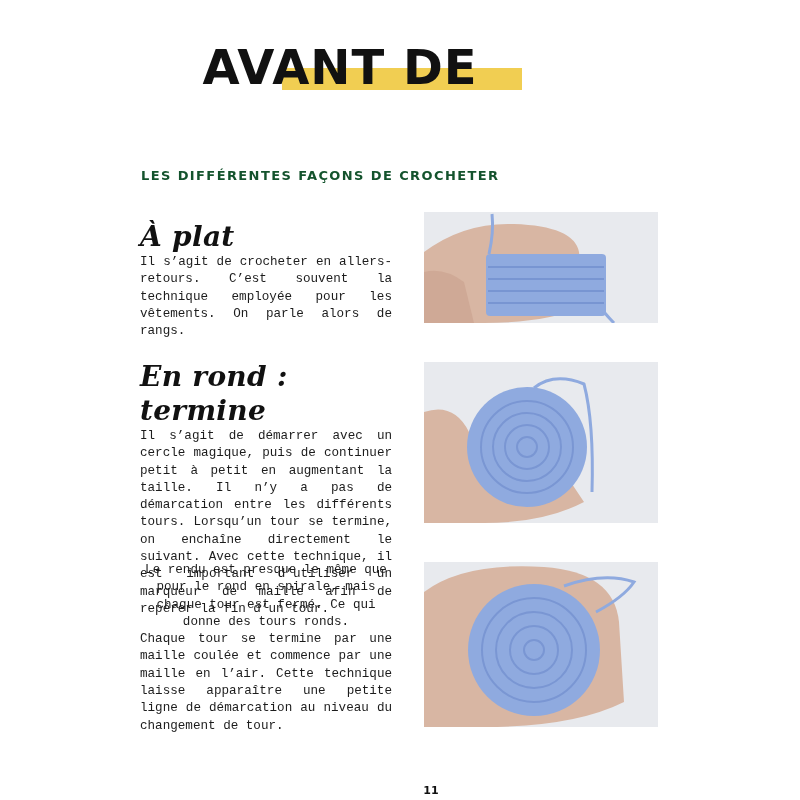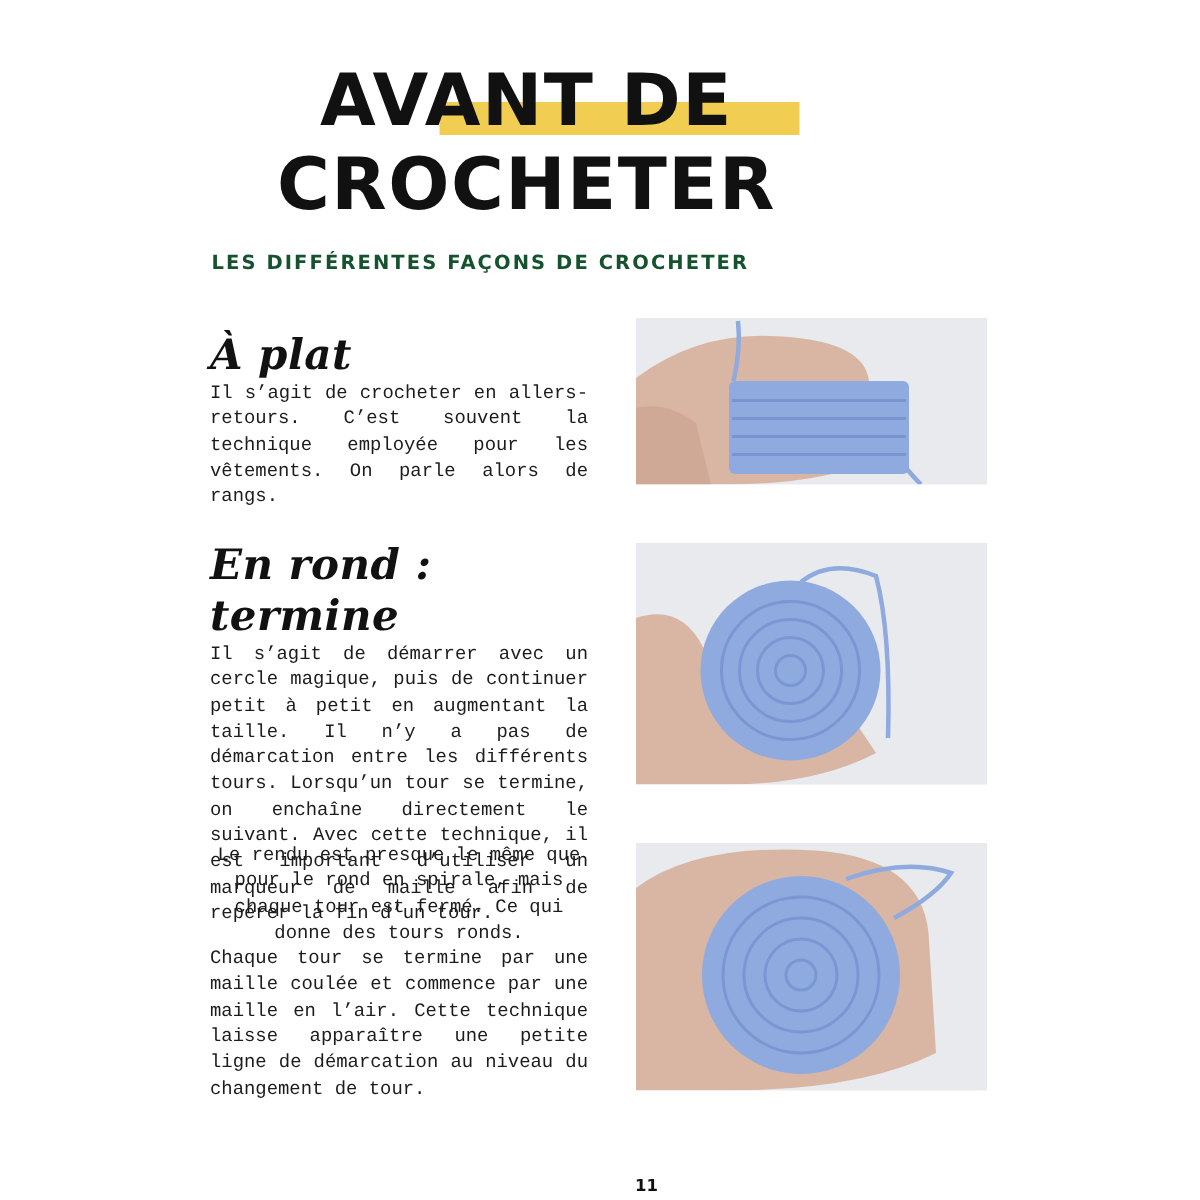--- a/index.html
+++ b/index.html
@@ -1,20 +1,20 @@
 <!DOCTYPE html>
 <html><head>
   <meta charset="utf-8">
   <style>
     html, body { margin: 0; padding: 0; }
     body {
       width: 800px; height: 800px; background: #ffffff; position: relative; overflow: hidden;
       font-family: "Liberation Sans", sans-serif; color: #1a1a1a;
     }
-    .title-wrap { position: absolute; left: 15px; top: 40px; width: 672px; text-align: center; }
+    .title-wrap { position: absolute; left: 4px; top: 40px; width: 672px; text-align: center; }
     .title-line {
       display: block; font-family: "DejaVu Sans", sans-serif; font-weight: bold;
       font-size: 48px; line-height: 54px; letter-spacing: 1px; color: #111111; position: relative;
     }
     .title-line.l1 { height: 56px; }
     .hl {
       position: absolute; left: 278px; top: 28px; width: 240px; height: 22px;
       background: #f0c93f; z-index: 0; opacity: 0.9;
     }
     .title-text { position: relative; z-index: 1; }
@@ -40,23 +40,20 @@
       font-family: "DejaVu Sans", sans-serif; font-weight: bold; font-size: 11px; color: #111; padding-left: 31px;
     }
   </style>
 </head>
 <body>
 
 <div class="title-wrap">
   <span class="title-line l1">
     <span class="hl"></span>
     <span class="title-text">AVANT DE</span>
-  </span>
-  <span class="title-line">
-    <span class="title-text">CROCHETER</span>
   </span>
 </div>
 
 <div class="subtitle">LES DIFFÉRENTES FAÇONS DE CROCHETER</div>
 
 <div class="section" style="top:206px;margin-top:14px;">
   <h2>À plat</h2>
   <p>Il s’agit de crocheter en allers-retours. C’est souvent la technique employée pour les vêtements. On parle alors de rangs.</p>
 </div>
 <div class="photo" style="top:212px;height:111px;">

